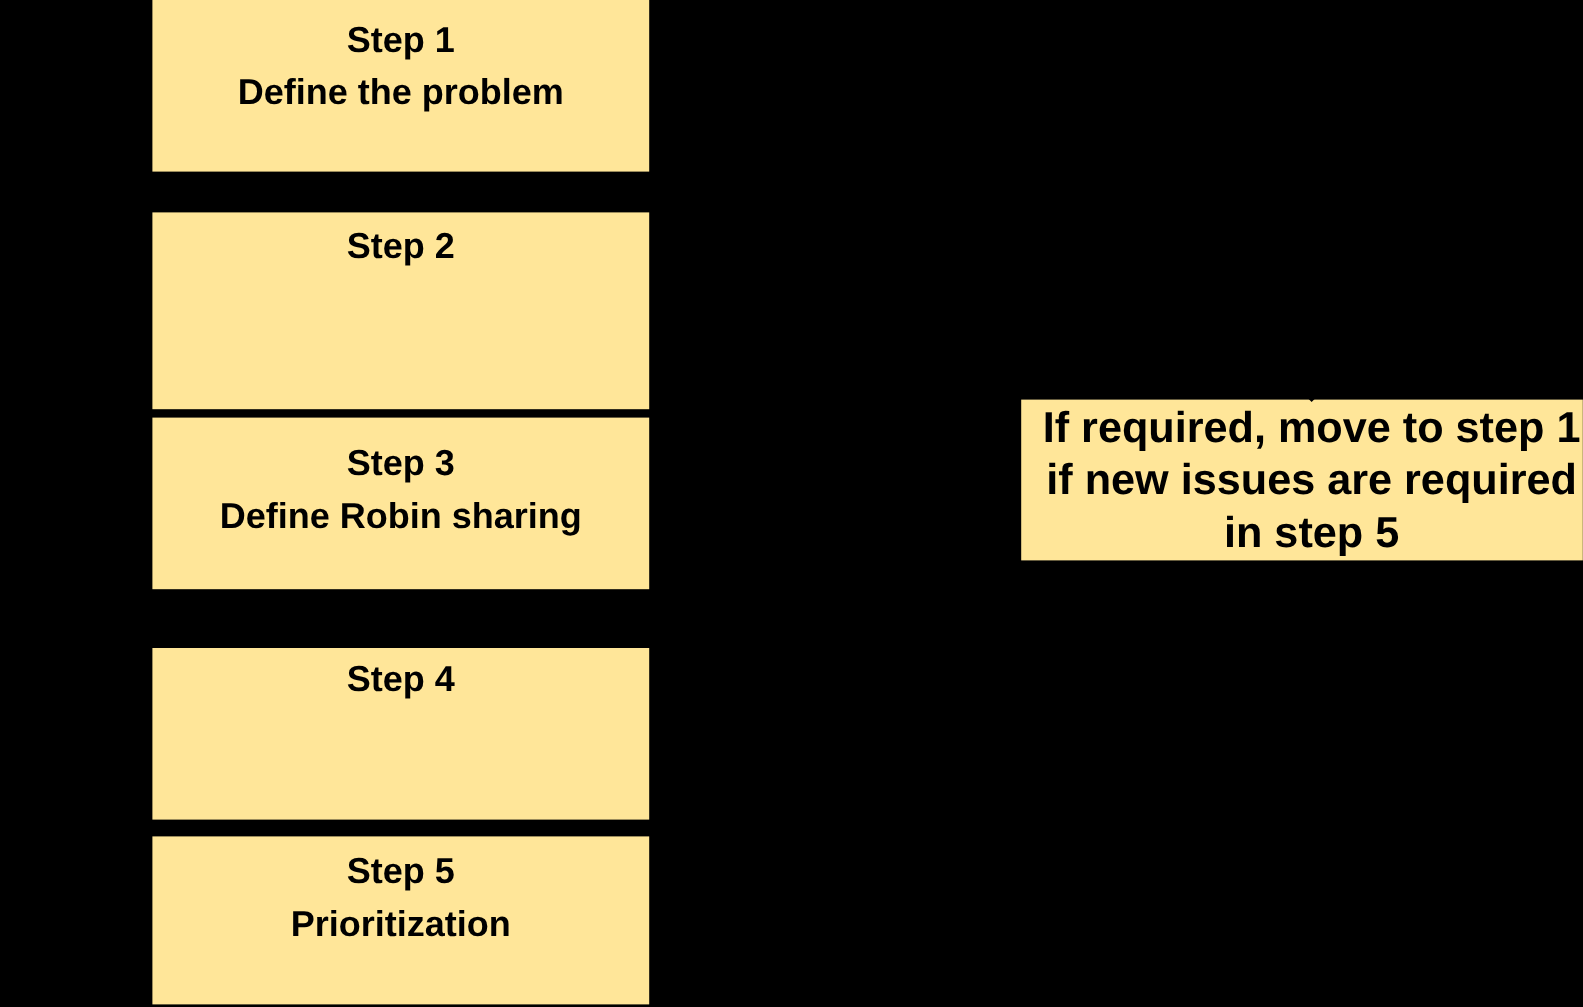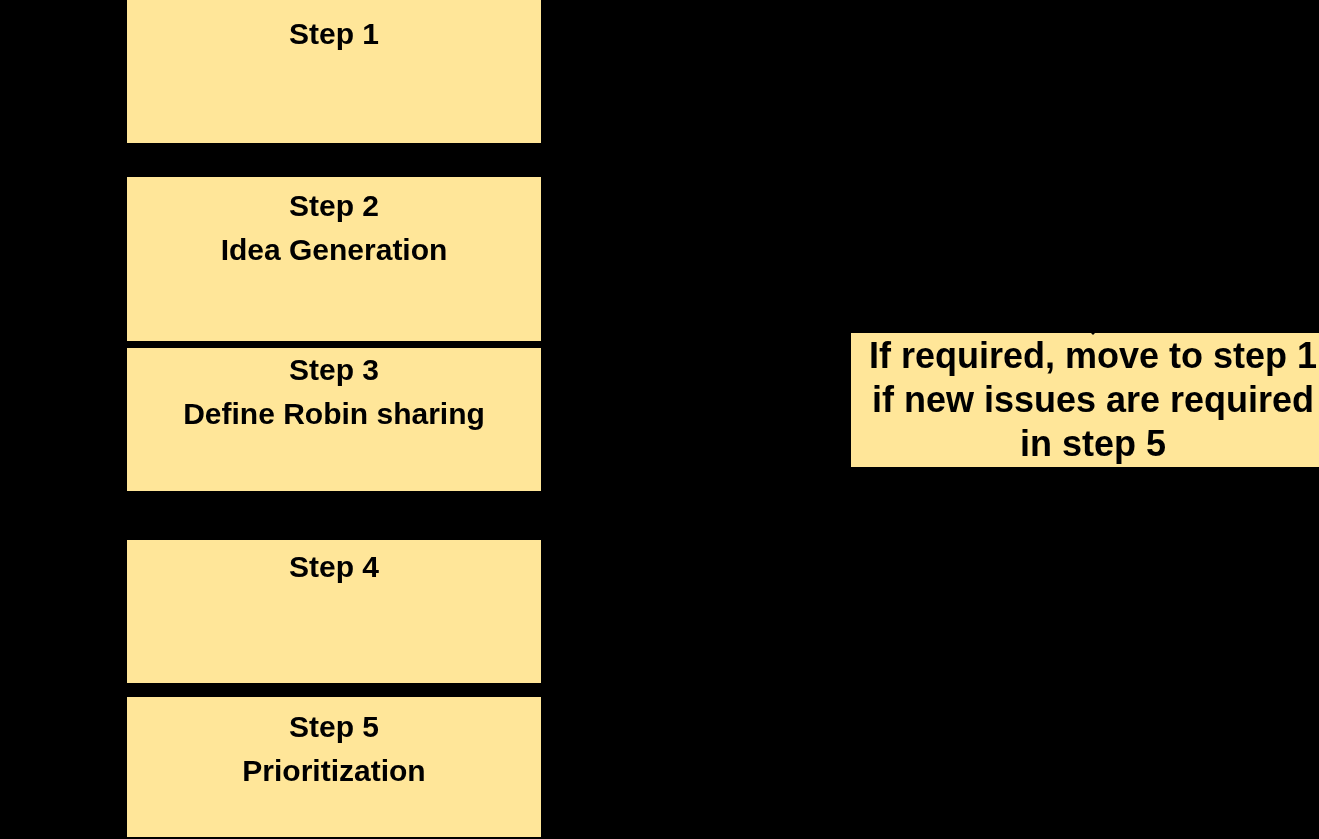--- a/index.html
+++ b/index.html
@@ -26,21 +26,21 @@
     box-sizing: border-box;
     display: flex;
     flex-direction: column;
     align-items: center;
     text-align: center;
     font-size: 30px;
     line-height: 44px;
   }
   .step-1 { top: 0px;   height: 143px; padding-top: 12px; }
   .step-2 { top: 177px; height: 164px; padding-top: 7px;  }
-  .step-3 { top: 348px; height: 143px; }
+  .step-3 { top: 348px; height: 143px; padding-top: 17px; }
   .step-4 { top: 540px; height: 143px; padding-top: 5px;  }
   .step-5 { top: 697px; height: 140px; padding-top: 8px;  }
   .note-box {
     position: absolute;
     left: 835px;
     top: 333px;
     width: 484px;
     height: 134px;
     background: #FFE699;
     box-sizing: border-box;
@@ -64,25 +64,25 @@
   }
   .line { white-space: nowrap; }
 </style>
 </head>
 <body>
 
 <div class="canvas">
 
   <div class="step-box step-1">
     <div class="line">Step 1</div>
+    <div class="line">Define the problem</div>
   </div>
 
   <div class="step-box step-2">
     <div class="line">Step 2</div>
-    <div class="line">Idea Generation</div>
   </div>
 
   <div class="step-box step-3">
     <div class="line">Step 3</div>
     <div class="line">Define Robin sharing</div>
   </div>
 
   <div class="step-box step-4">
     <div class="line">Step 4</div>
   </div>

